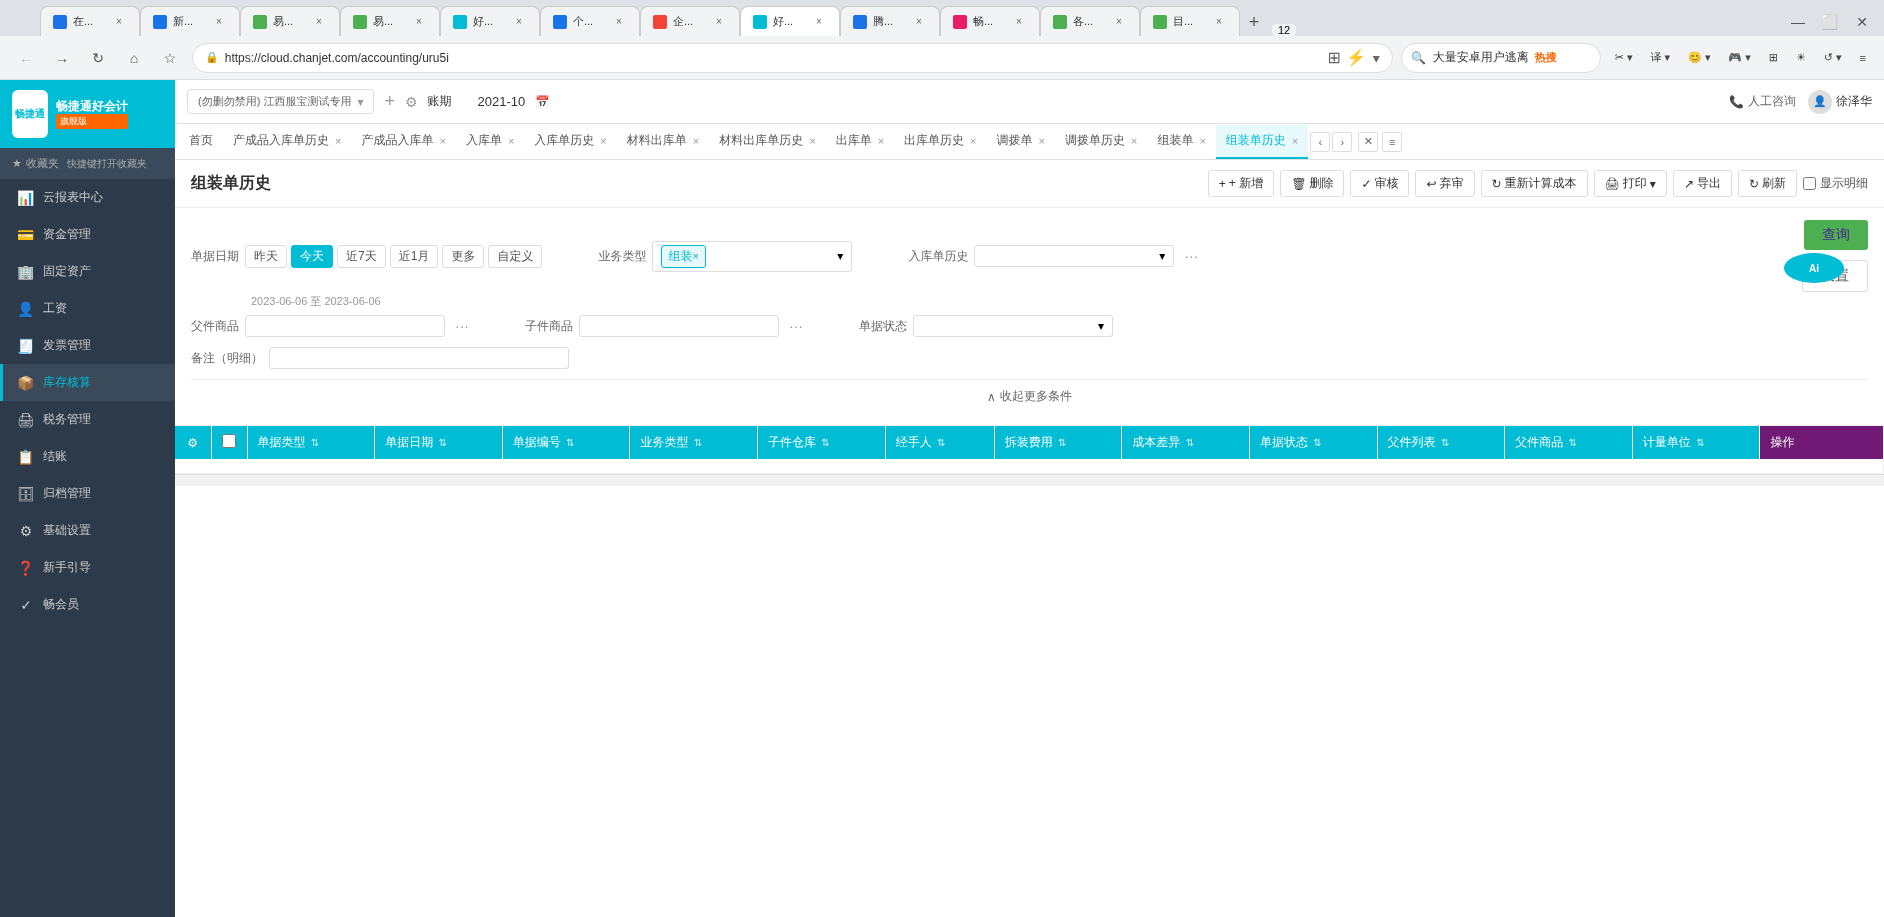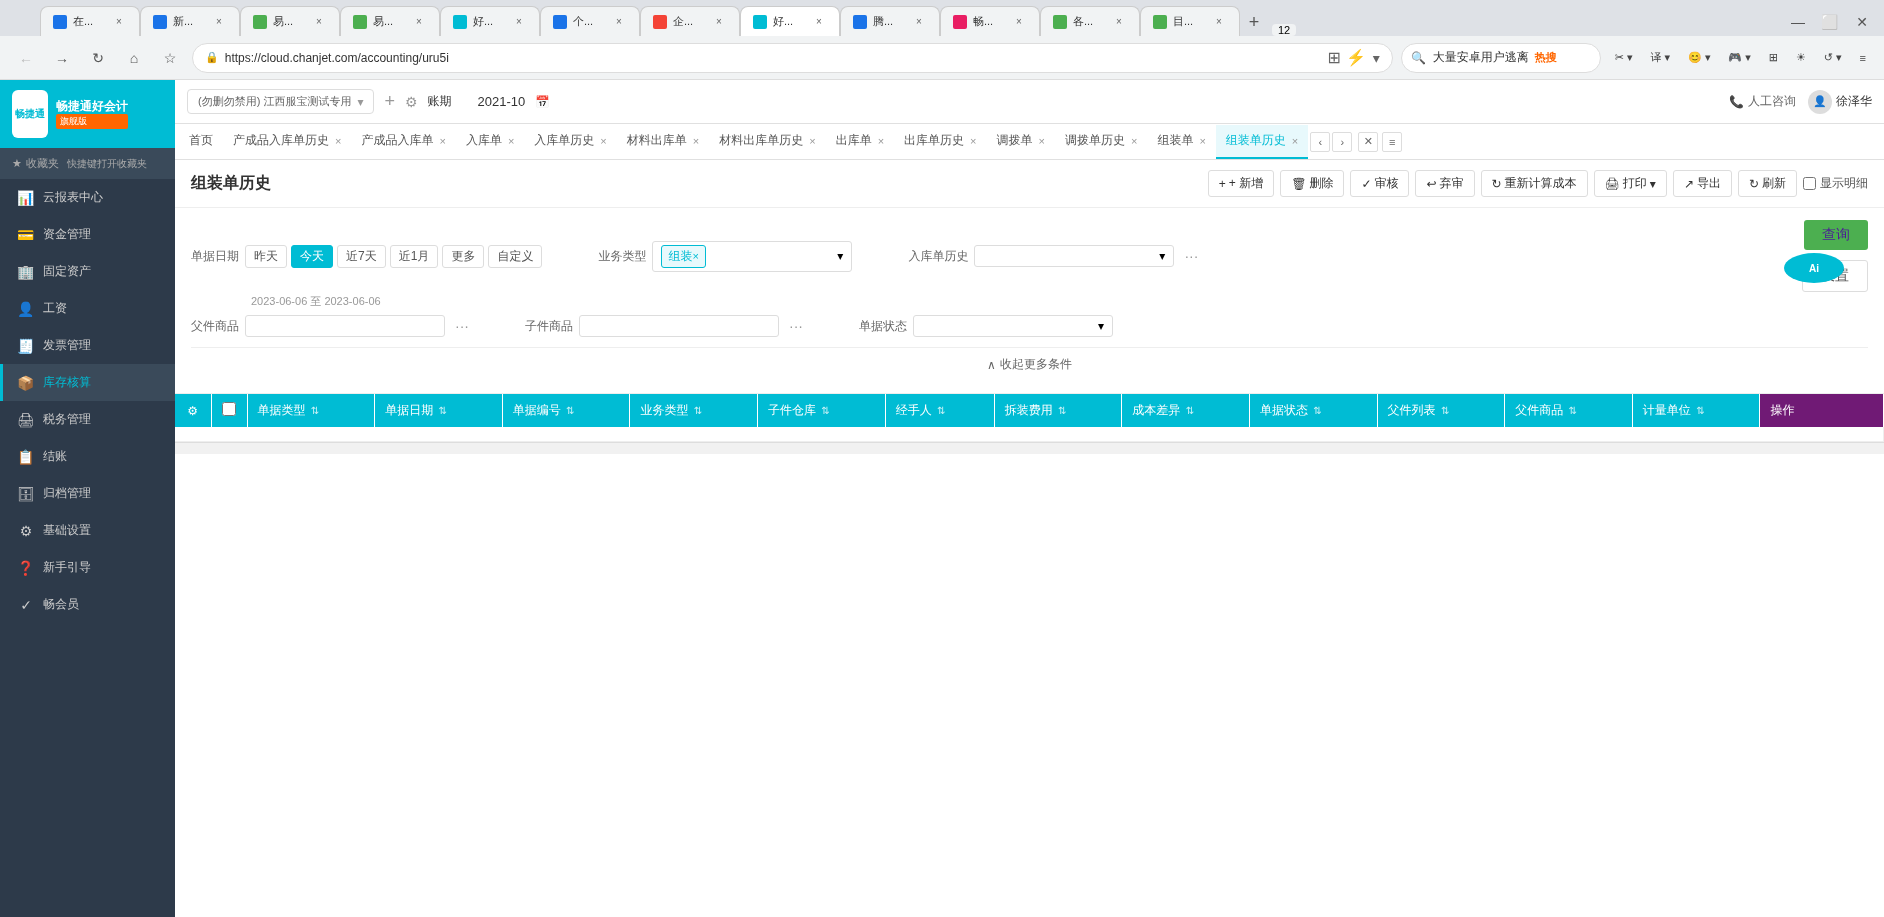--- a/index.html
+++ b/index.html
@@ -483,20 +483,26 @@
 
           <div class="filter-item" style="margin-left:40px;">
             <span class="filter-label">单据状态</span>
             <div class="filter-select" style="min-width:200px;">
               <span class="placeholder"></span>
               <span style="margin-left:auto;">▾</span>
             </div>
           </div>
         </div>
 
+        <div class="filter-row">
+          <div class="filter-item">
+            <span class="filter-label">备注（明细）</span>
+            <input type="text" class="filter-input" style="min-width: 300px;">
+          </div>
+        </div>
 
         <div style="display:flex;justify-content:center;padding:4px 0;border-top:1px solid #eee;margin-top:4px;">
           <div class="collapse-btn">
             <span>∧</span>
             <span>收起更多条件</span>
           </div>
         </div>
       </div>
 
       <div style="overflow-x:auto;">

